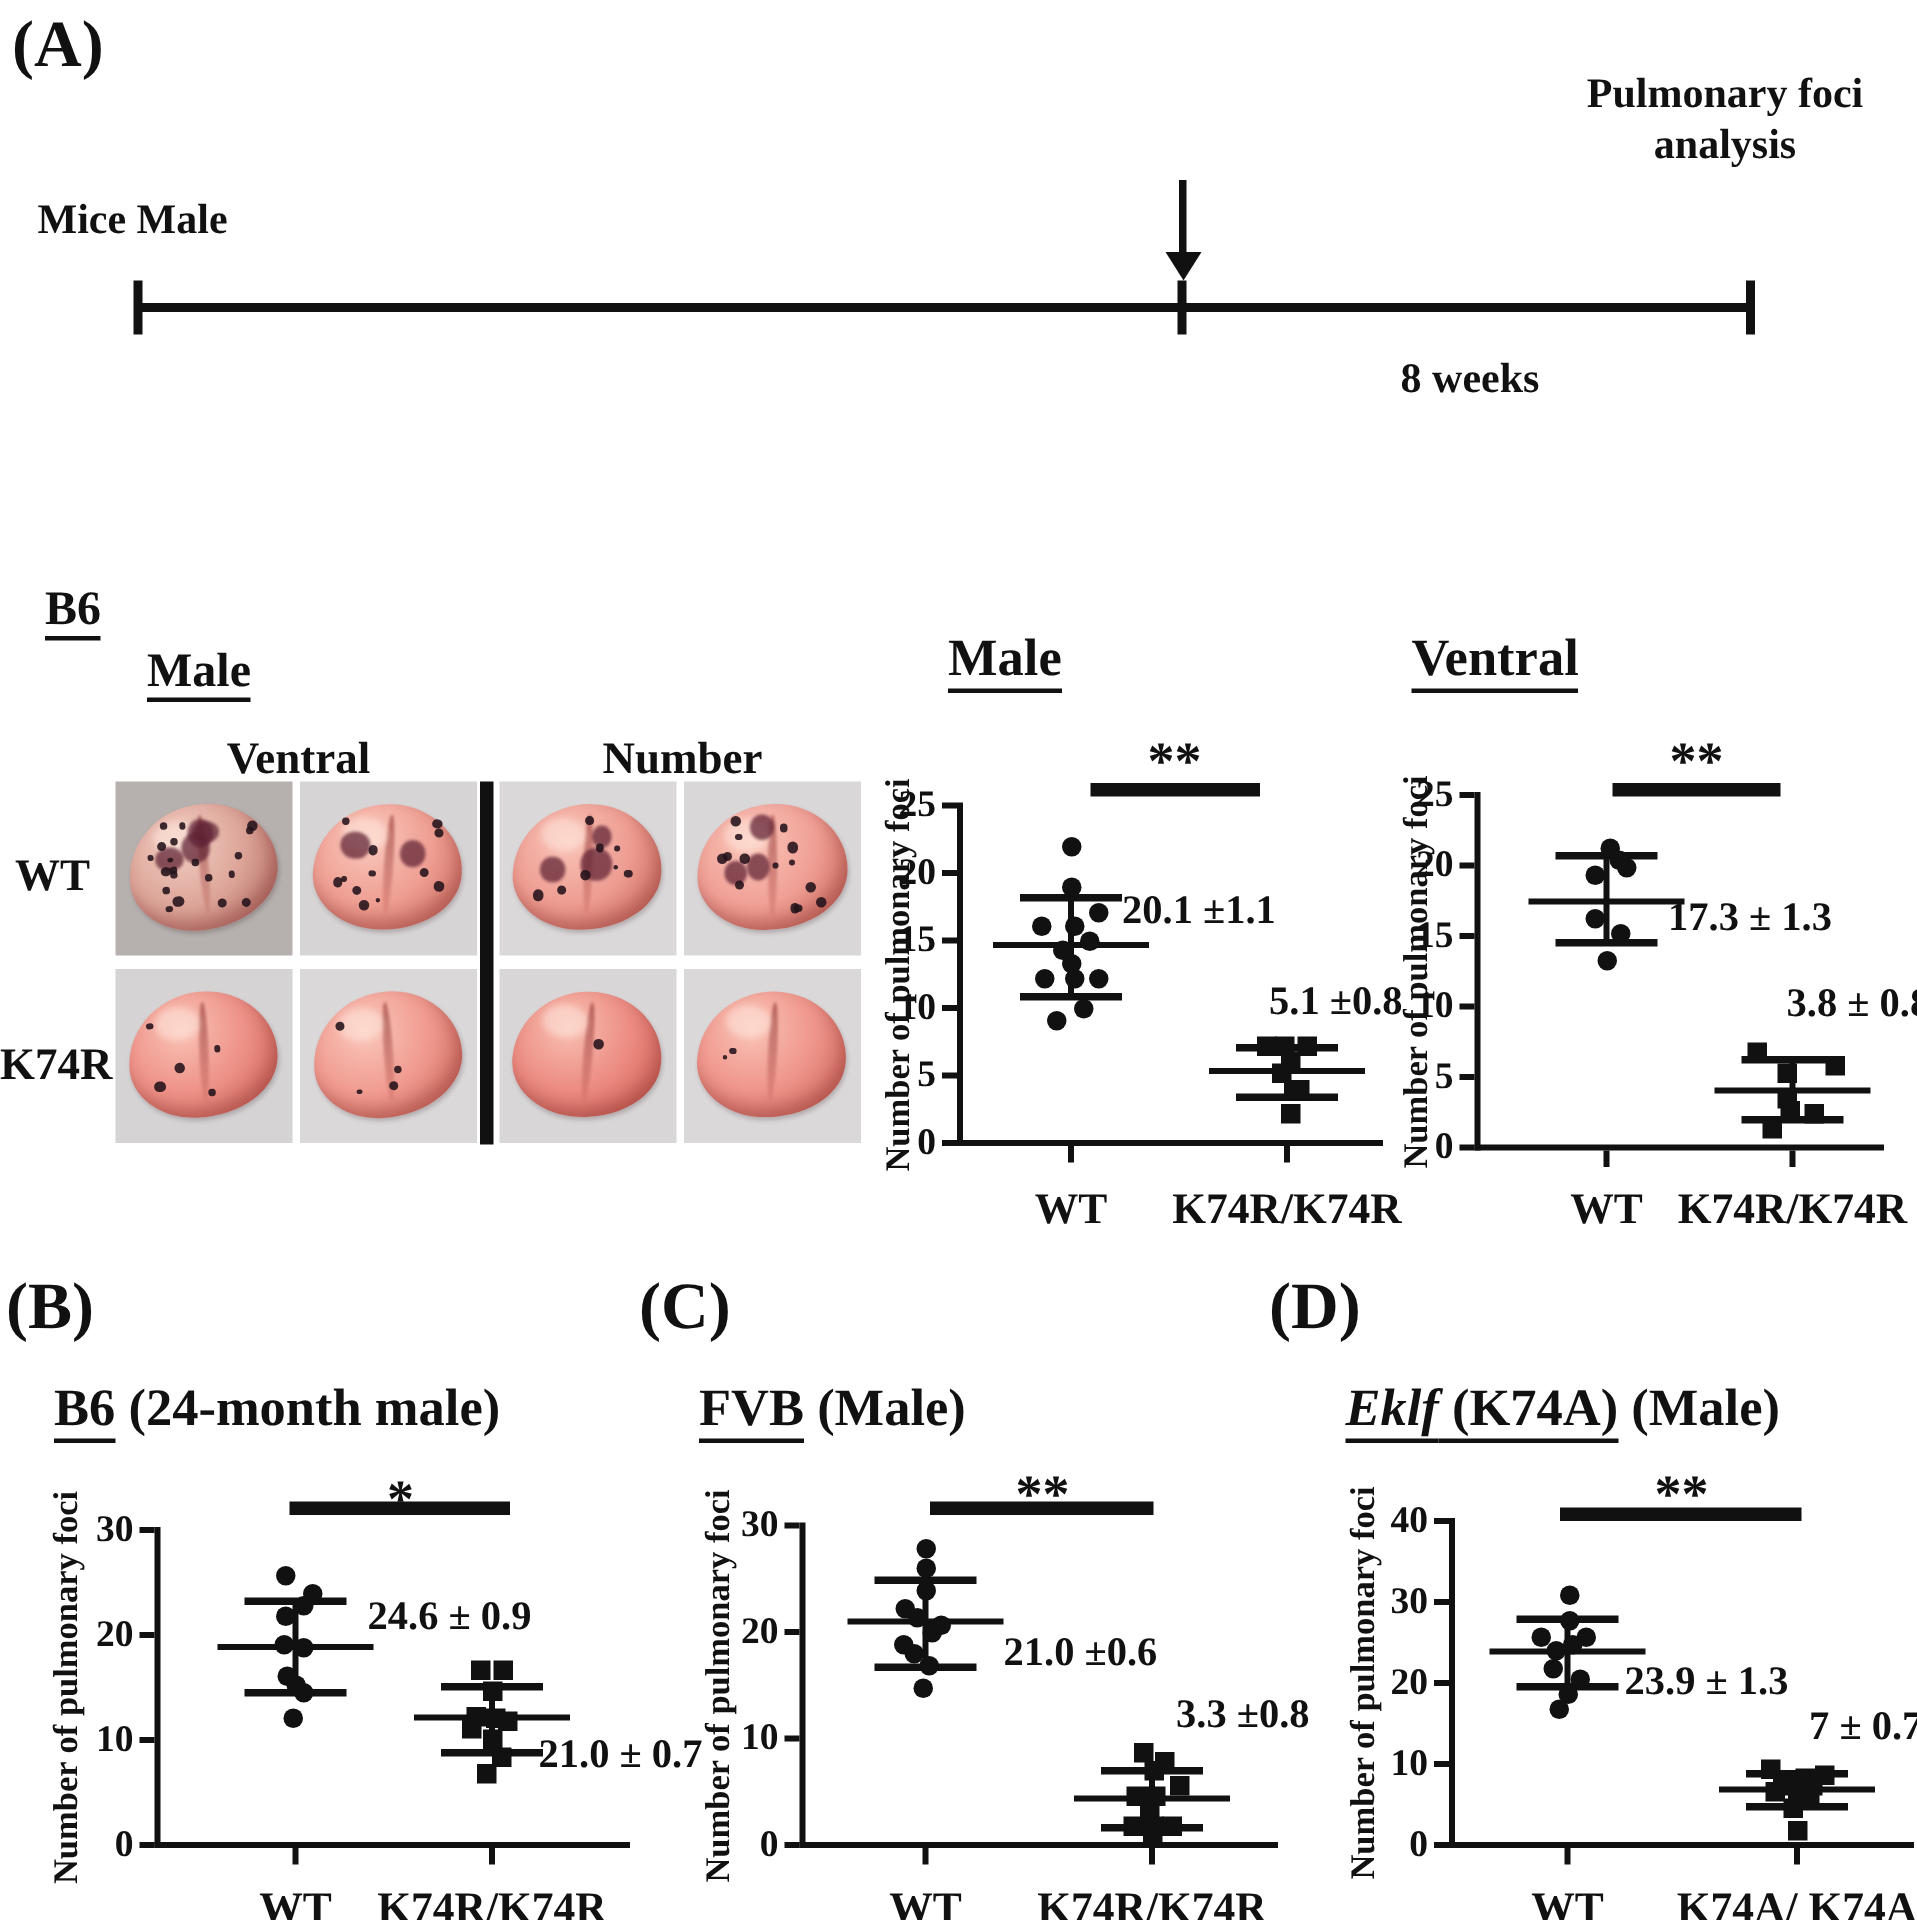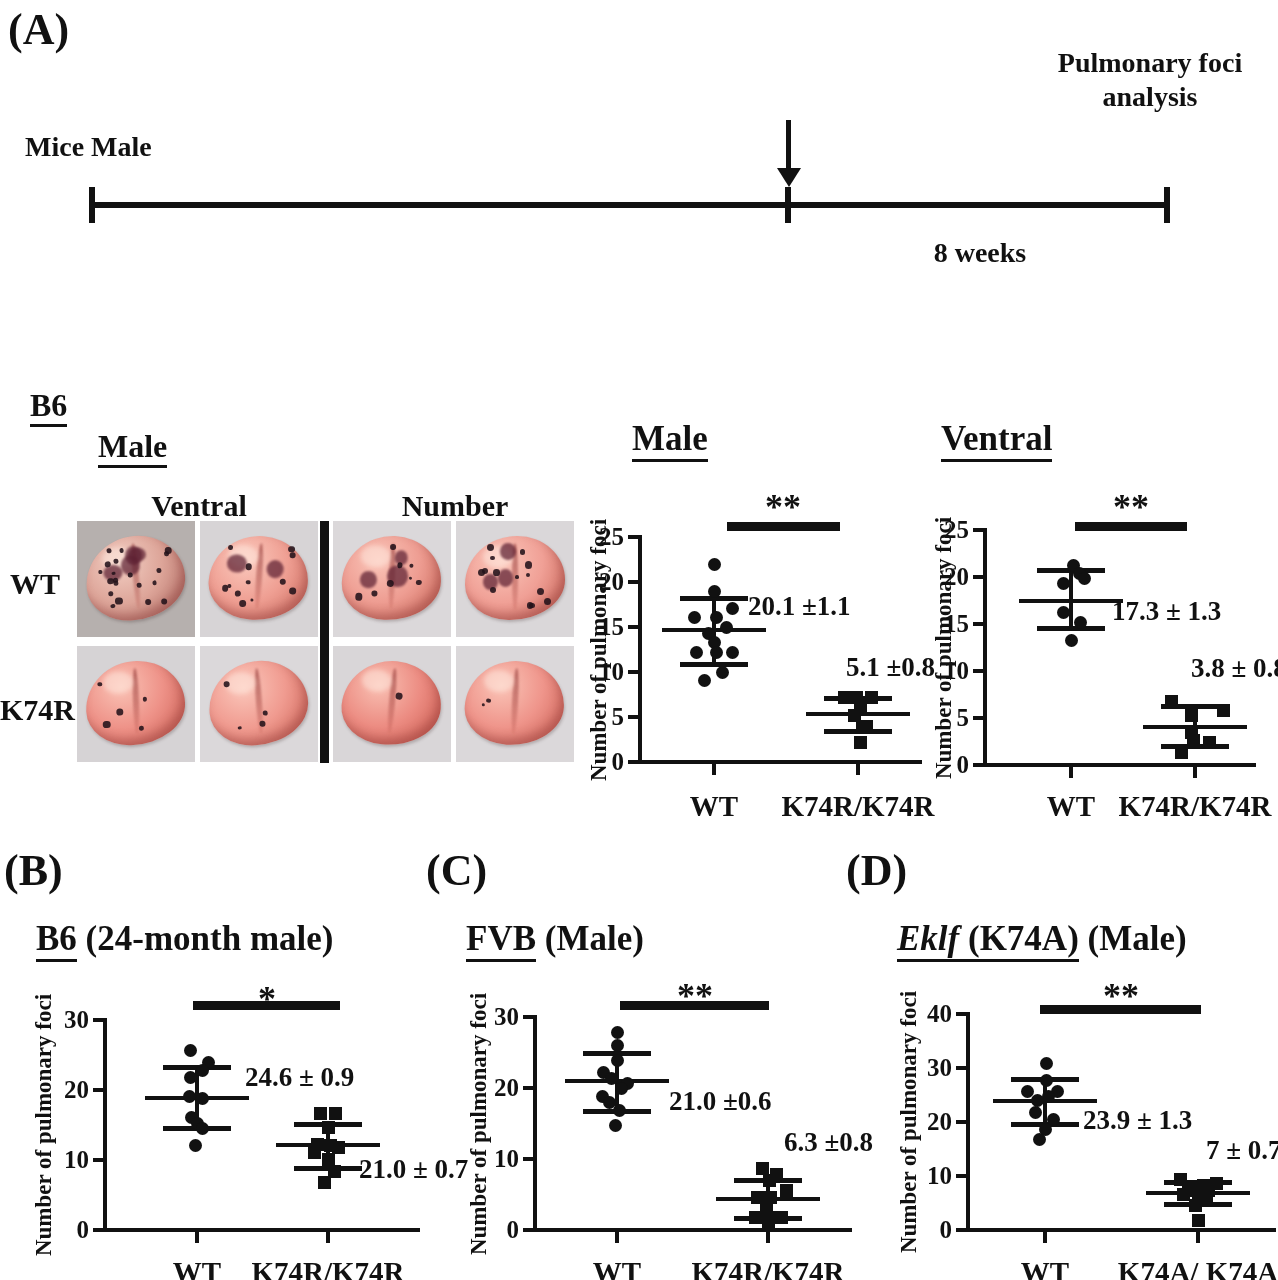--- a/index.html
+++ b/index.html
@@ -384,21 +384,21 @@
         <div class="sq" style="position: absolute; left: 780px; top: 1184.24px; width: 13px; height: 13px;"></div>
         <div class="sq" style="position: absolute; left: 751px; top: 1190.63px; width: 13px; height: 13px;"></div>
         <div class="sq" style="position: absolute; left: 764px; top: 1191.34px; width: 13px; height: 13px;"></div>
         <div class="sq" style="position: absolute; left: 760px; top: 1202.7px; width: 13px; height: 13px;"></div>
         <div class="sq" style="position: absolute; left: 749px; top: 1210.51px; width: 13px; height: 13px;"></div>
         <div class="sq" style="position: absolute; left: 763px; top: 1211.22px; width: 13px; height: 13px;"></div>
         <div class="sq" style="position: absolute; left: 775px; top: 1210.51px; width: 13px; height: 13px;"></div>
         <div class="sq" style="position: absolute; left: 762px; top: 1217.61px; width: 13px; height: 13px;"></div>
         <div style="position: absolute; left: 766px; top: 1232px; width: 4px; height: 11px; background: rgb(17, 17, 17);"></div>
         <div class="catlab" style="position: absolute; left: 648px; top: 1256px; width: 240px;">K74R/K74R</div>
-        <div class="statlab" style="position: absolute; left: 784px; top: 1127px;">6.3 ±0.8</div>
+        <div class="statlab" style="position: absolute; left: 784px; top: 1127px;">3.3 ±0.8</div>
       </div>
       <div style="position: absolute; left: 0px; top: 0px;">
         <div class="pletter" style="position: absolute; left: 846px; top: 849px;">(D)</div>
         <div class="title35" style="position: absolute; left: 897px; top: 919px;"><span class="u ital">Eklf</span><span class="u"> (K74A)</span><span> (Male)</span></div>
         <div class="ylabwrap" style="position: absolute; left: 893px; top: 1008px; width: 32px; height: 228px;">
           <span class="ylab">Number of pulmonary foci</span>
         </div>
         <div style="position: absolute; left: 966px; top: 1012px; width: 4px; height: 220px; background: rgb(17, 17, 17);"></div>
         <div style="position: absolute; left: 966px; top: 1228px; width: 310px; height: 4px; background: rgb(17, 17, 17);"></div>
         <div style="position: absolute; left: 956px; top: 1228px; width: 10px; height: 4px; background: rgb(17, 17, 17);"></div>

